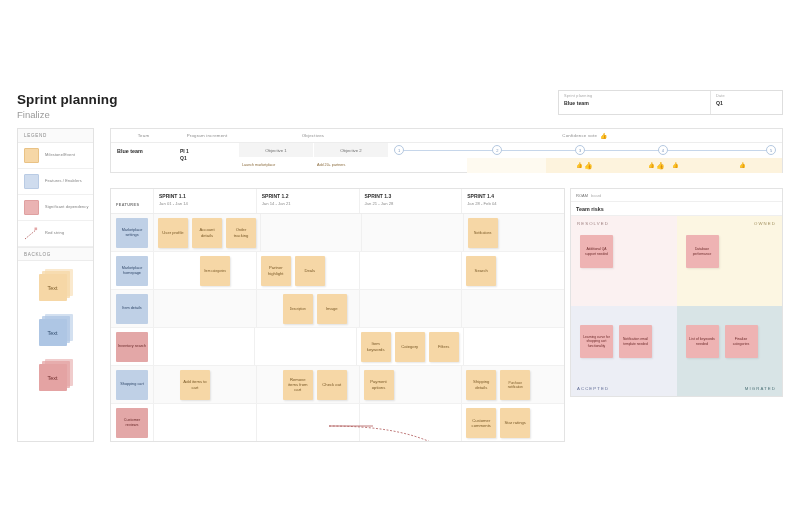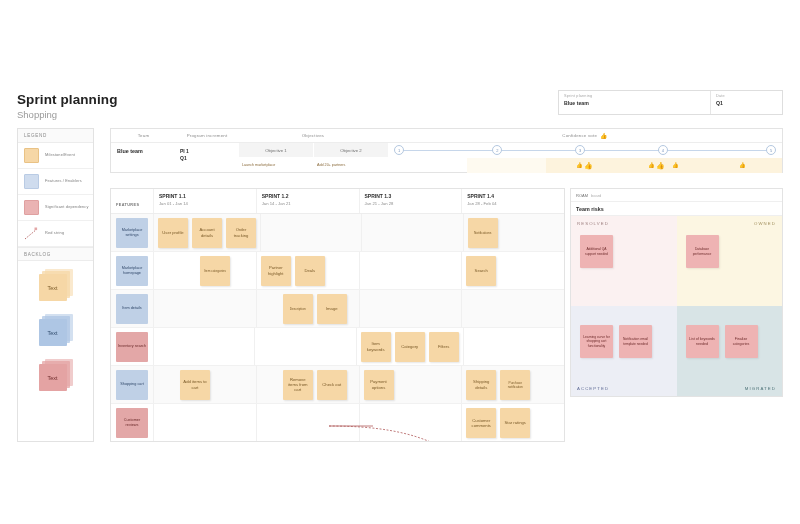--- a/index.html
+++ b/index.html
@@ -185,21 +185,21 @@
   }
   .rcard.wide { font-size: 3.6px; }
 </style>
 </head>
 <body>
 
 <div id="root">
 
   <div class="title-block">
     <div class="title-main">Sprint planning</div>
-    <div class="title-sub">Shopping</div>
+    <div class="title-sub">Finalize</div>
   </div>
 
   <div class="sidebar">
     <div class="side-head">LEGEND</div>
 
     <div class="legend-row">
       <div class="sw sw-orange"></div>
       <div class="legend-label">Milestone/Event</div>
     </div>
     <div class="legend-row">

